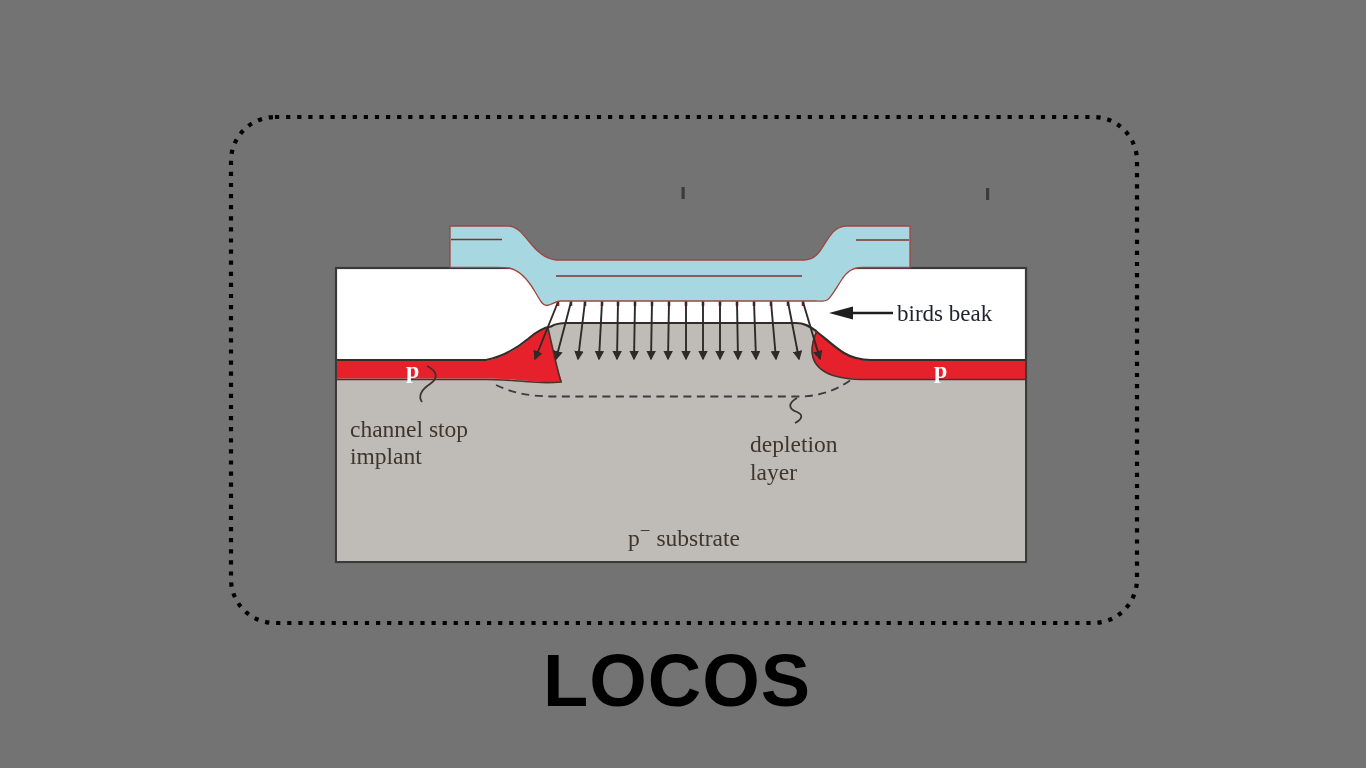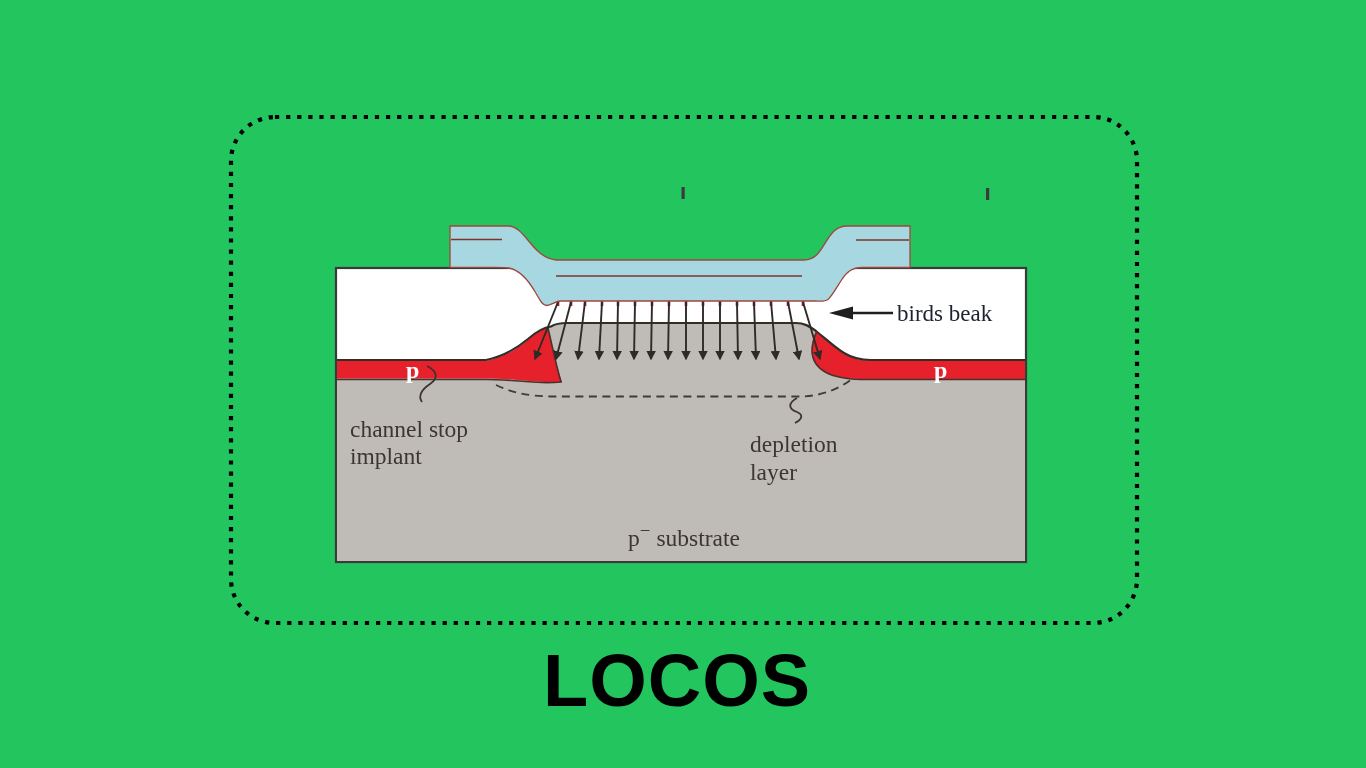--- a/index.html
+++ b/index.html
@@ -1,16 +1,16 @@
 <!DOCTYPE html>
 <html><head>
 <meta charset="utf-8">
 <style>
   html,body{margin:0;padding:0;background:#ffffff;}
-  .stage{position:relative;width:1366px;height:768px;overflow:hidden;background:#22c55e;
+  .stage{position:relative;width:1366px;height:768px;overflow:hidden;background:#737373;
          font-family:"Liberation Serif", serif;}
   svg{display:block;}
   text{user-select:none;}
   .serif-label{font-family:"Liberation Serif", serif;}
   .title-text{font-family:"Liberation Sans", sans-serif;font-weight:700;letter-spacing:1px;}
 </style>
 </head>
 <body>
 
 <div class="stage">

